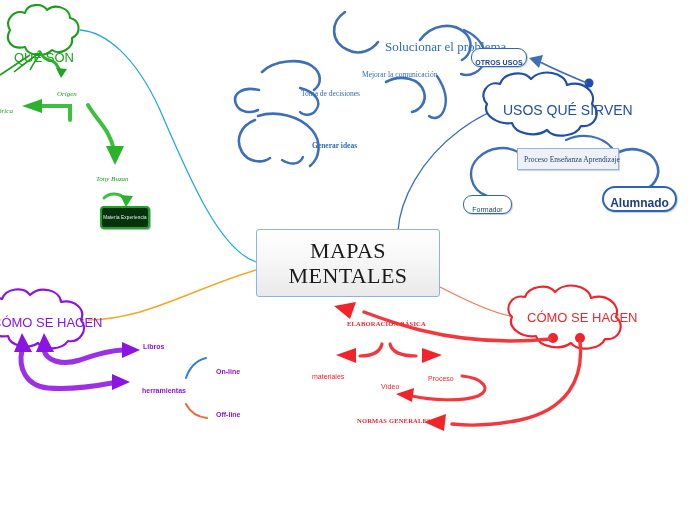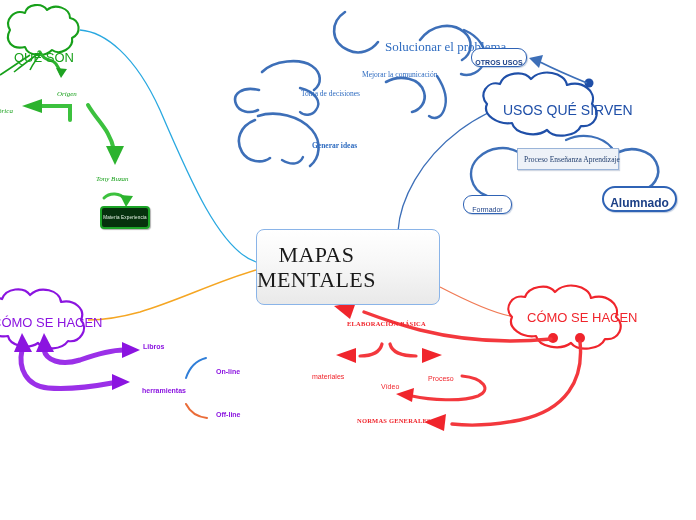--- a/index.html
+++ b/index.html
@@ -10,25 +10,25 @@
     font-family:"Liberation Sans", sans-serif;
     overflow:hidden;
     position:relative;
   }
   #canvas{position:absolute;left:0;top:0;width:696px;height:520px;}
   svg.layer{position:absolute;left:0;top:0;width:696px;height:520px;overflow:visible;}
 
   
   .center-node{
     position:absolute;
-    left:256px;top:229px;width:184px;height:76px;
+    left:256px;top:229px;width:184px;height:68px;
     border:1px solid #8ab4e8;
-    border-radius:8px;
+    border-radius:3px;
     background:linear-gradient(180deg,#ffffff 0%,#f7f7f7 45%,#e9e9e9 100%);
-    display:flex;align-items:center;
+    display:flex;align-items:center;justify-content:center;
     box-sizing:border-box;
   }
   .center-node .txt{
     font-family:"Liberation Serif", serif;
     font-size:22px;line-height:25px;
     color:#1a1a1a;text-align:center;
     letter-spacing:.4px;
     white-space:pre-line;
   }
 

